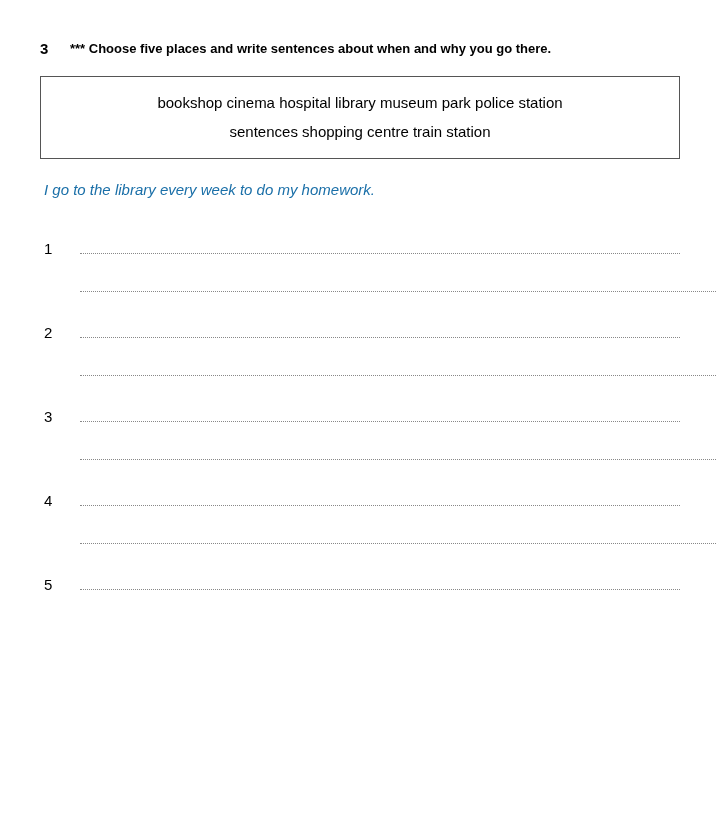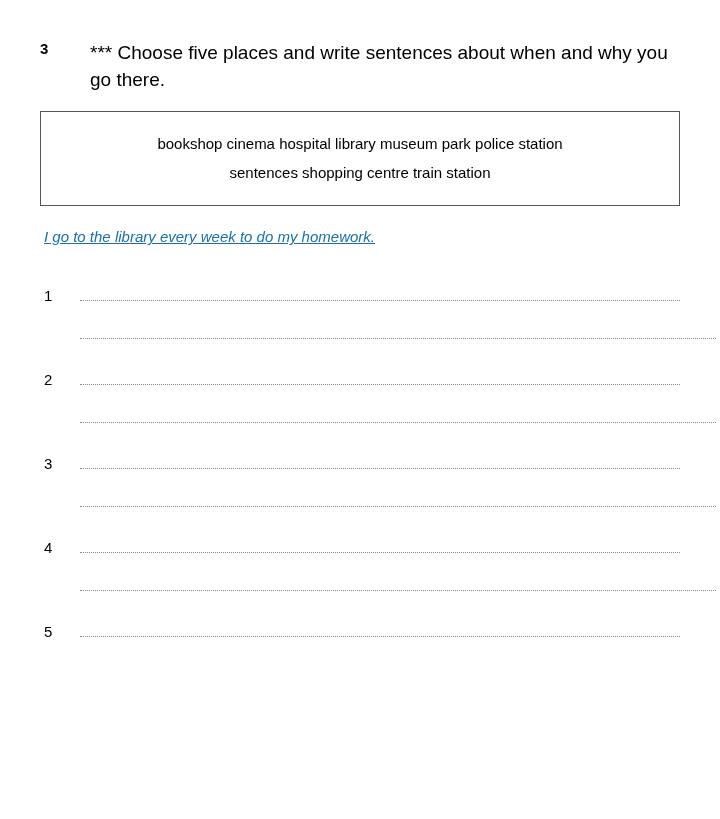--- a/index.html
+++ b/index.html
@@ -25,39 +25,37 @@
     }
 
     .question-number {
       font-weight: bold;
       font-size: 15px;
       margin-right: 12px;
       min-width: 18px;
     }
 
     .question-text {
-      font-weight: normal;
-      font-size: 19px;
+      font-weight: bold;
+      font-size: 13px;
       line-height: 1.4;
-      margin-left: 20px;
     }
 
     .word-box {
       border: 1.5px solid #555555;
-      padding: 18px 14px;
+      padding: 12px 14px;
       margin-bottom: 22px;
       line-height: 1.9;
       font-size: 15px;
       text-align: center;
     }
 
     .example-sentence {
       color: #1a6fa8;
       font-style: italic;
-      text-decoration: underline;
       margin-bottom: 28px;
       margin-left: 4px;
       font-size: 15px;
     }
 
     .sentences-section {
       margin-left: 4px;
     }
 
     .sentence-item {

